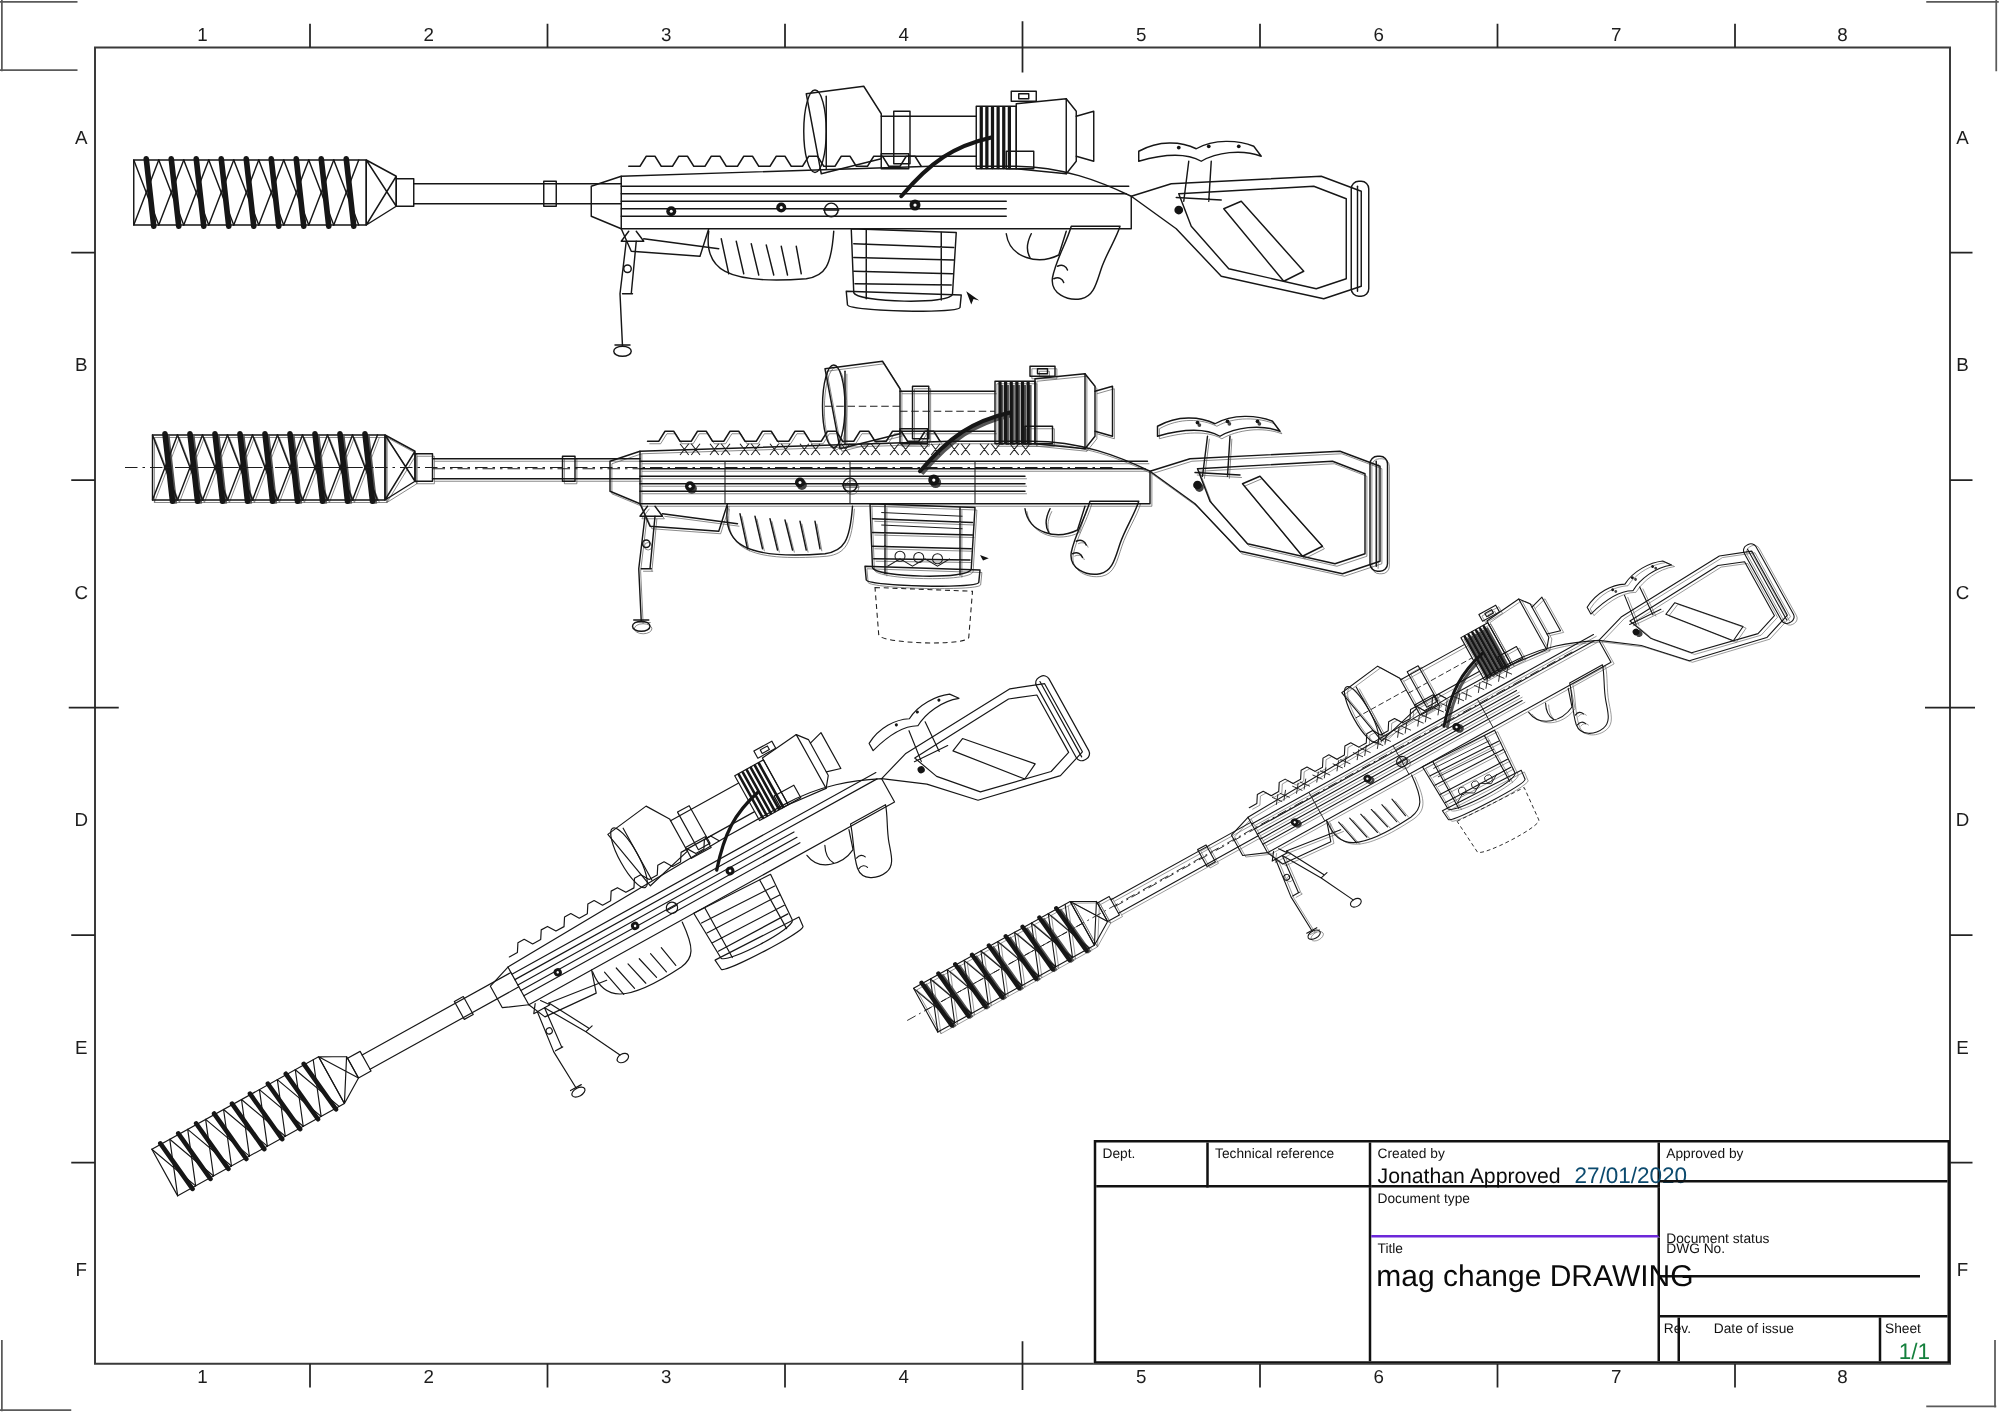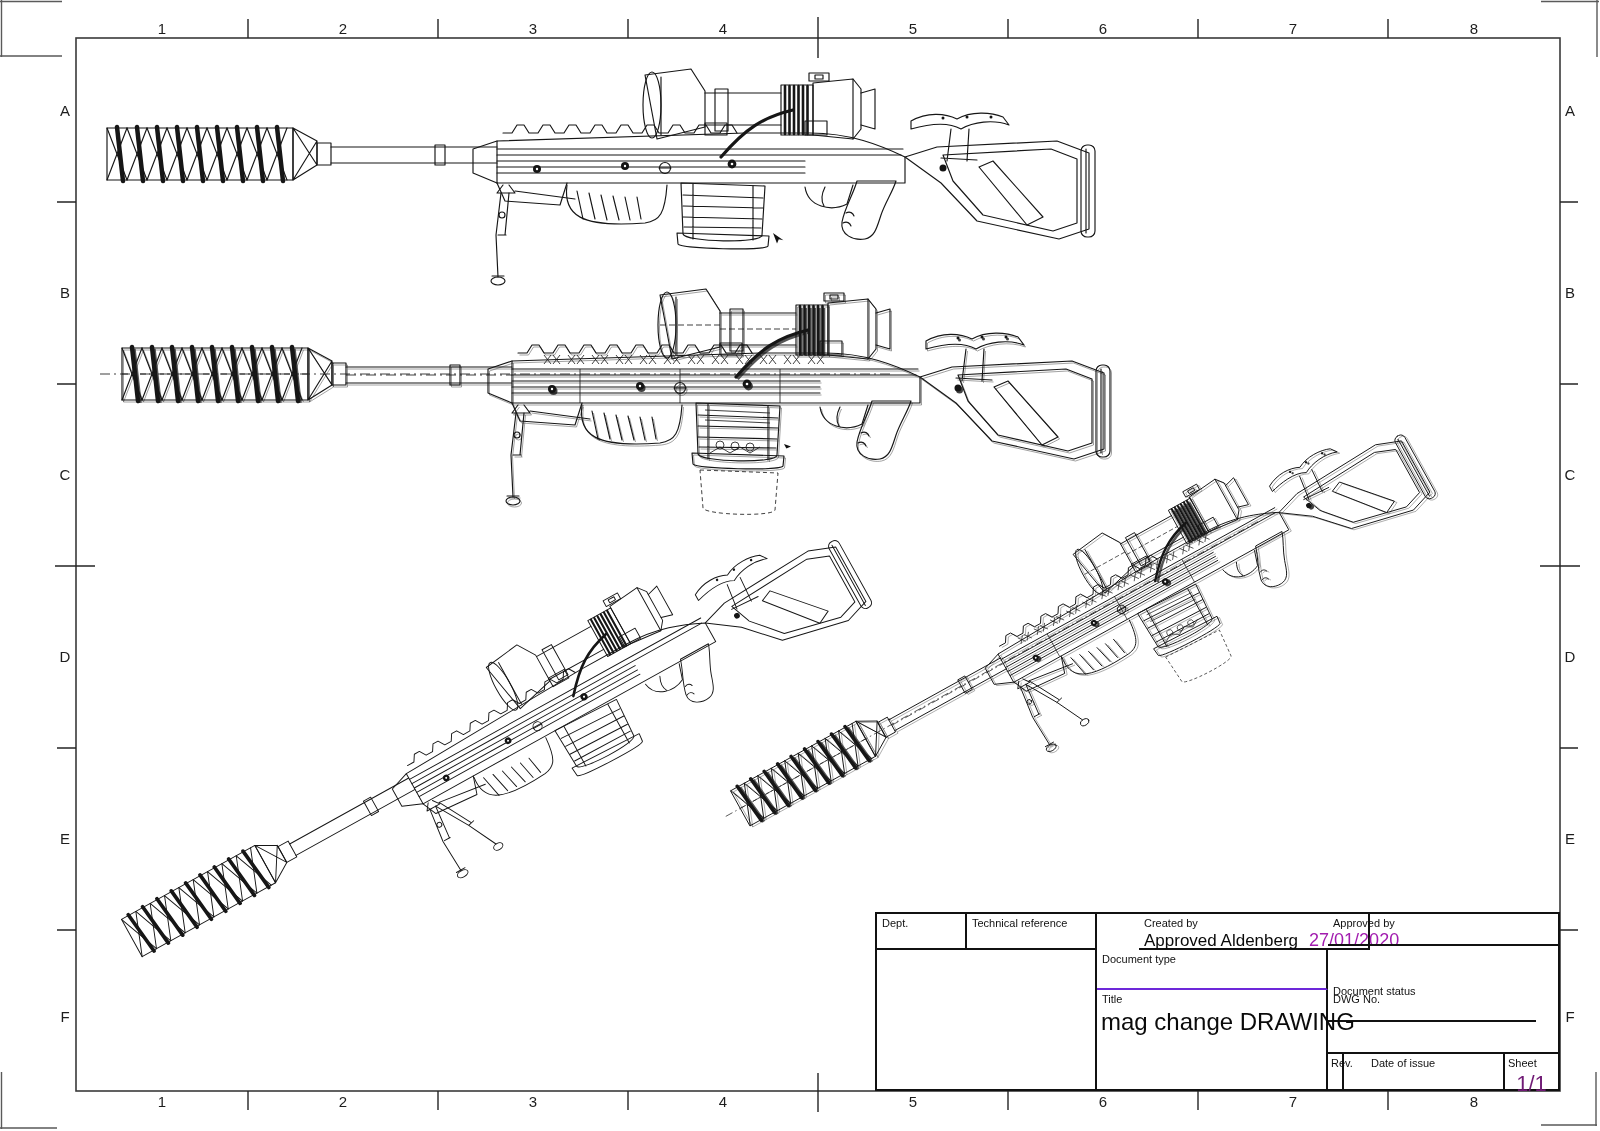--- a/index.html
+++ b/index.html
@@ -6,23 +6,23 @@
   body{width:1600px;height:1131px;font-family:"Liberation Sans","DejaVu Sans",sans-serif;}
   .sheet{position:relative;width:1600px;height:1131px;background:#fff;overflow:hidden;}
   svg.layer{position:absolute;left:0;top:0;width:1600px;height:1131px;}
   .zl{position:absolute;width:24px;height:18px;text-align:center;font-size:15px;color:#1d1d1d;line-height:18px;}
   
   .title-block{position:absolute;left:875px;top:912px;width:685px;height:179px;border:2px solid #111;box-sizing:border-box;background:#fff;}
   .tb-cell{position:absolute;box-sizing:border-box;overflow:visible;}
   .tb-label{display:block;font-size:11px;color:#111;padding:3px 0 0 5px;white-space:nowrap;}
   .tb-valrow{margin:1px 0 0 5px;white-space:nowrap;}
   .tb-name{font-size:17px;color:#0a0a0a;}
-  .tb-date{font-size:18px;color:#a21caf;margin-left:11px;text-align:center;}
+  .tb-date{font-size:18px;color:#0c4a6e;margin-left:11px;text-align:center;}
   .tb-title-val{font-size:24px;color:#0a0a0a;margin:3px 0 0 4px;white-space:nowrap;}
-  .tb-sheet-val{display:block;text-align:center;font-size:22px;color:#701a75;margin-top:2px;}
+  .tb-sheet-val{display:block;text-align:center;font-size:18px;color:#15803d;margin-top:2px;}
   
   .rifle-solid{stroke:#161616;stroke-width:1.15;fill:none;stroke-linejoin:round;stroke-linecap:round;}
   .rifle-thin{stroke:#2b2b2b;stroke-width:.55;fill:none;opacity:.8;stroke-linejoin:round;}
   .wire{stroke:#1e1e1e;stroke-width:.85;fill:none;}
   .frame-line{stroke:#3a3a3a;stroke-width:1.6;fill:none;}
   .tick{stroke:#242424;stroke-width:1.4;}
   .trim{stroke:#5a5a5a;stroke-width:1.4;}
 </style>
 </head>
 <body>
@@ -223,24 +223,24 @@
     </g>
   </svg>
 
   <div class="title-block">
     <div class="tb-cell" style="left:0;top:0;width:90px;height:36px;border-right:2px solid #111;border-bottom:2px solid #111;">
       <span class="tb-label">Dept.</span>
     </div>
     <div class="tb-cell" style="left:90px;top:0;width:130px;height:36px;border-right:2px solid #111;border-bottom:2px solid #111;">
       <span class="tb-label">Technical reference</span>
     </div>
-    <div class="tb-cell" style="left:220px;top:0;width:231px;height:36px;border-right:2px solid #111;border-bottom:2px solid #111;margin-left:42px;">
+    <div class="tb-cell" style="left:220px;top:0;width:231px;height:36px;border-right:2px solid #111;border-bottom:2px solid #111;">
       <span class="tb-label">Created by</span>
       <div class="tb-valrow">
-        <span class="tb-name">Approved Aldenberg</span><span class="tb-date">27/01/2020</span>
+        <span class="tb-name">Jonathan Approved</span><span class="tb-date">27/01/2020</span>
       </div>
     </div>
     <div class="tb-cell" style="left:451px;top:0;width:230px;height:32px;border-bottom:2px solid #111;">
       <span class="tb-label">Approved by</span>
     </div>
 
     <div class="tb-cell" style="left:0;top:36px;width:220px;height:139px;border-right:2px solid #111;"></div>
 
     <div class="tb-cell" style="left:220px;top:36px;width:231px;height:40px;border-right:2px solid #111;border-bottom:2px solid #6d28d9;">
       <span class="tb-label">Document type</span>

